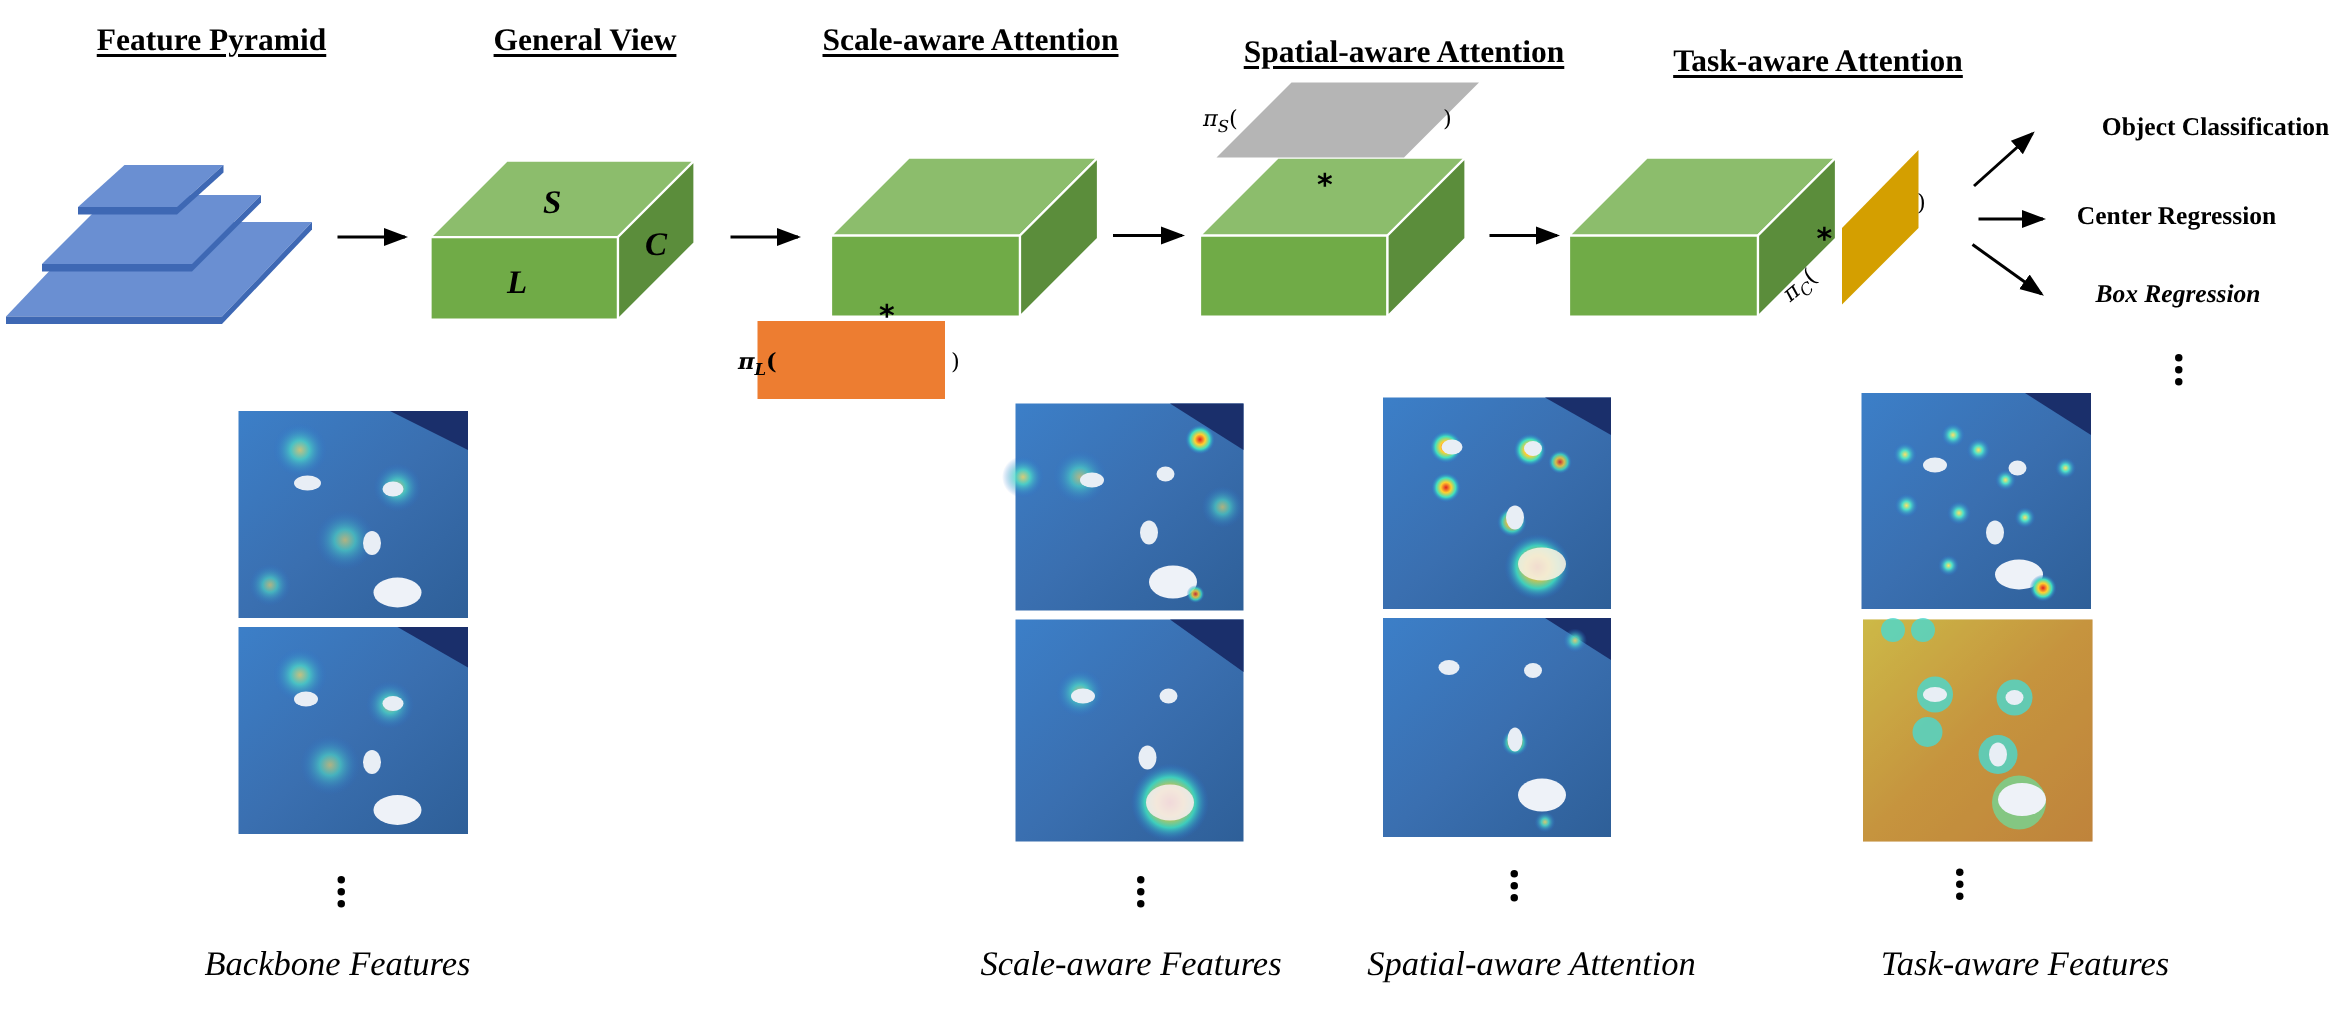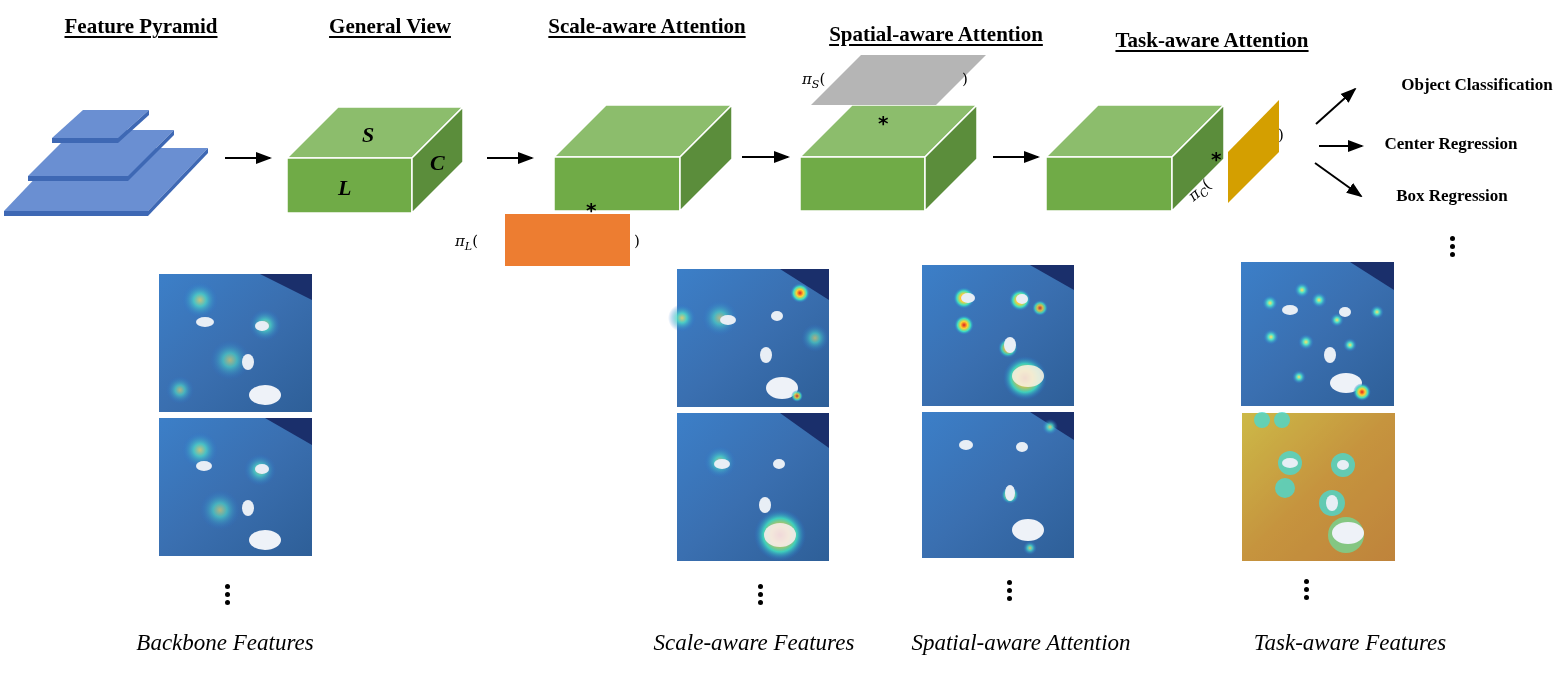--- a/index.html
+++ b/index.html
@@ -220,41 +220,41 @@
     <ellipse cx="1343" cy="465" rx="6" ry="5" fill="#e8eef5"></ellipse>
     <ellipse cx="1332" cy="503" rx="6" ry="8" fill="#e8eef5"></ellipse>
     <ellipse cx="1348" cy="533" rx="16" ry="11" fill="#eef2f8"></ellipse>
   </g>
 </svg>
 
 <div class="abs" style="left:362px; top:122px; font-style:italic; font-weight:bold; font-size:22px;">S</div>
 <div class="abs" style="left:338px; top:175px; font-style:italic; font-weight:bold; font-size:22px;">L</div>
 <div class="abs" style="left:430px; top:150px; font-style:italic; font-weight:bold; font-size:22px;">C</div>
 
-<div class="math" style="left:455px; top:232px;">
+<div class="math" style="left:492px; top:232px;font-weight:bold;">
   <span>π</span><sub>L</sub><span style="font-style:normal">(</span>
 </div>
 <div class="math" style="left:634px; top:232px; font-style:normal;">)</div>
 <div class="star" style="left:586px; top:198px;">*</div>
 
 <div class="math" style="left:802px; top:70px;">
   <span>π</span><sub>S</sub><span style="font-style:normal">(</span>
 </div>
 <div class="math" style="left:962px; top:70px; font-style:normal;">)</div>
 <div class="star" style="left:878px; top:111px;">*</div>
 
 <div class="math" style="left:1198px; top:186px; transform:rotate(-40deg); transform-origin:left bottom;">
   <span>π</span><sub>C</sub><span style="font-style:normal">(</span>
 </div>
 <div class="math" style="left:1278px; top:126px; font-style:normal;">)</div>
 <div class="star" style="left:1211px; top:147px;">*</div>
 
 <div class="output-label" style="left:1450px; top:75px;margin-left:27px;">Object Classification</div>
 <div class="output-label" style="left:1451px; top:134px;text-align:center;">Center Regression</div>
-<div class="output-label" style="left:1452px; top:186px;">Box Regression</div>
+<div class="output-label" style="left:1452px; top:186px;font-style:italic;">Box Regression</div>
 <div class="dots" style="left:1452px; top:236px;">
     <span></span>
     <span></span>
     <span></span>
   </div>
 
 <div class="dots" style="left:227px; top:584px;">
     <span></span>
     <span></span>
     <span></span>

